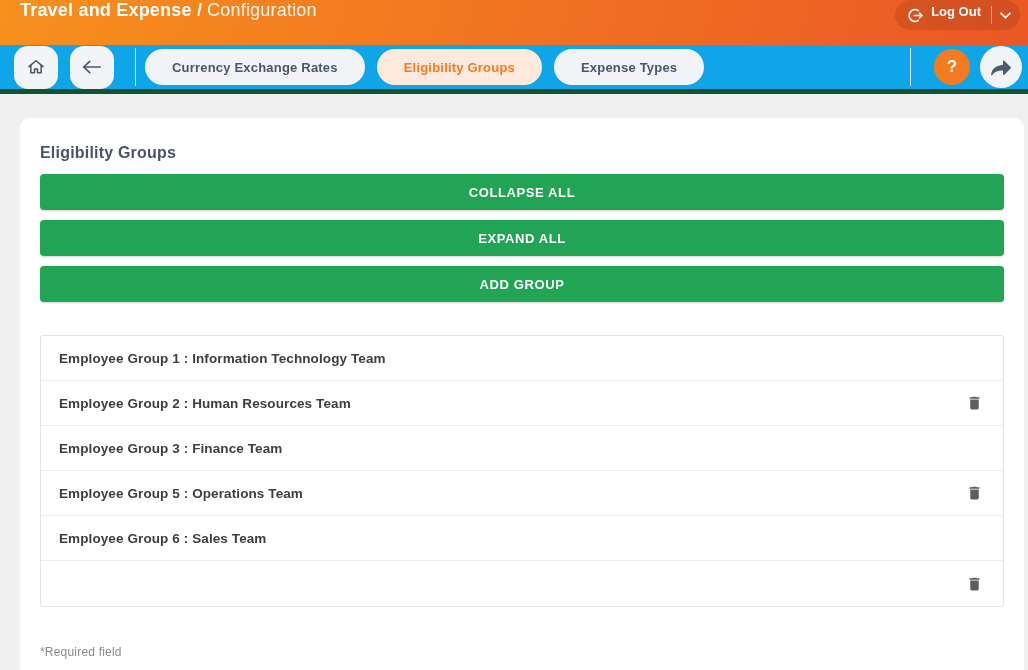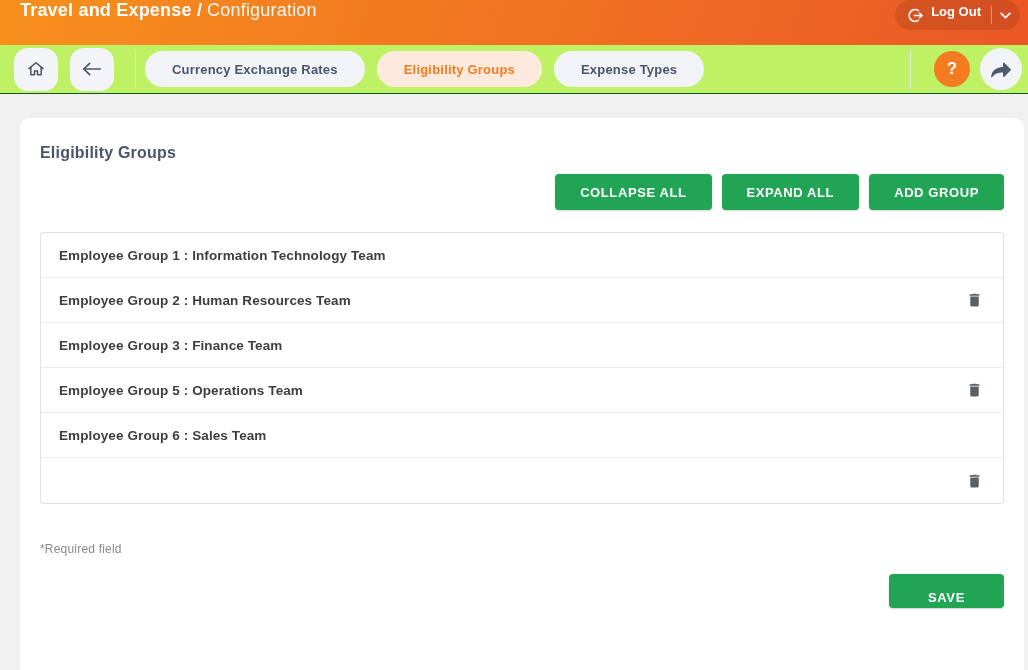--- a/index.html
+++ b/index.html
@@ -27,24 +27,24 @@
     background:rgba(0,0,0,0.10);
     color:#fff; cursor:pointer;
     padding:0 2px 0 12px;
   }
   .logout-pill .lo-label{ font-size:13px; font-weight:700; margin:0 10px 8px 7px; }
   .pill-divider{ width:1px; height:18px; background:rgba(255,255,255,.45); }
   .caret-btn{ width:26px; height:30px; display:flex; align-items:center; justify-content:center; }
 
   
   .nav-bar{
-    height:49px; background:#bef264;
+    height:49px; background:#0ea5e9;
     display:flex; align-items:center;
     padding:0 6px 0 14px;
-    border-bottom:1px solid #14532d;
+    border-bottom:5px solid #14532d;
   }
   .icon-btn{
     width:44px; height:43px; border-radius:14px;
     background:#f2f4f8; display:flex; align-items:center; justify-content:center;
     color:#4a5568; cursor:pointer; margin-right:12px; border:none;
   }
   .v-divider{ width:1px; height:38px; background:#e4e6ea; margin:0 9px; }
   .tab-pill{
     height:36px; border-radius:18px; border:none; cursor:pointer;
     background:#f1f3f7; color:#49566b;
@@ -70,31 +70,31 @@
   
   .content-card{
     margin:24px 4px 0 20px;
     height:552px;
     background:#fff;
     border-radius:10px 10px 0 0;
     padding:26px 20px 0 20px;
   }
   .page-title{ font-size:16px; font-weight:600; color:#4b5567; letter-spacing:.2px; }
 
-  .actions-row{ display:flex; justify-content:flex-end; gap:10px; margin-top:12px; }
+  .actions-row{ display:flex; justify-content:flex-end; gap:10px; margin-top:12px;flex-direction:column; }
   .green-btn{
     height:36px; border:none; border-radius:4px; cursor:pointer;
     background:var(--green,#21a555); color:#fff;
     font-family:inherit; font-size:13px; font-weight:700; letter-spacing:.6px;
     padding:0 25px;
     box-shadow:0 1px 2px rgba(0,0,0,.18);
   }
 
   .group-list{
-    margin-top:22px;
+    margin-top:33px;
     border:1px solid #e2e2e2; border-radius:3px;
     background:#fff;
   }
   .group-row{
     height:45px; display:flex; align-items:center;
     padding:0 17px 0 18px;
     border-bottom:1px solid #ededed;
   }
   .group-row:last-child{ border-bottom:none; }
   .group-label{ font-size:13.5px; font-weight:600; color:#3e3e3e; letter-spacing:.1px; }

